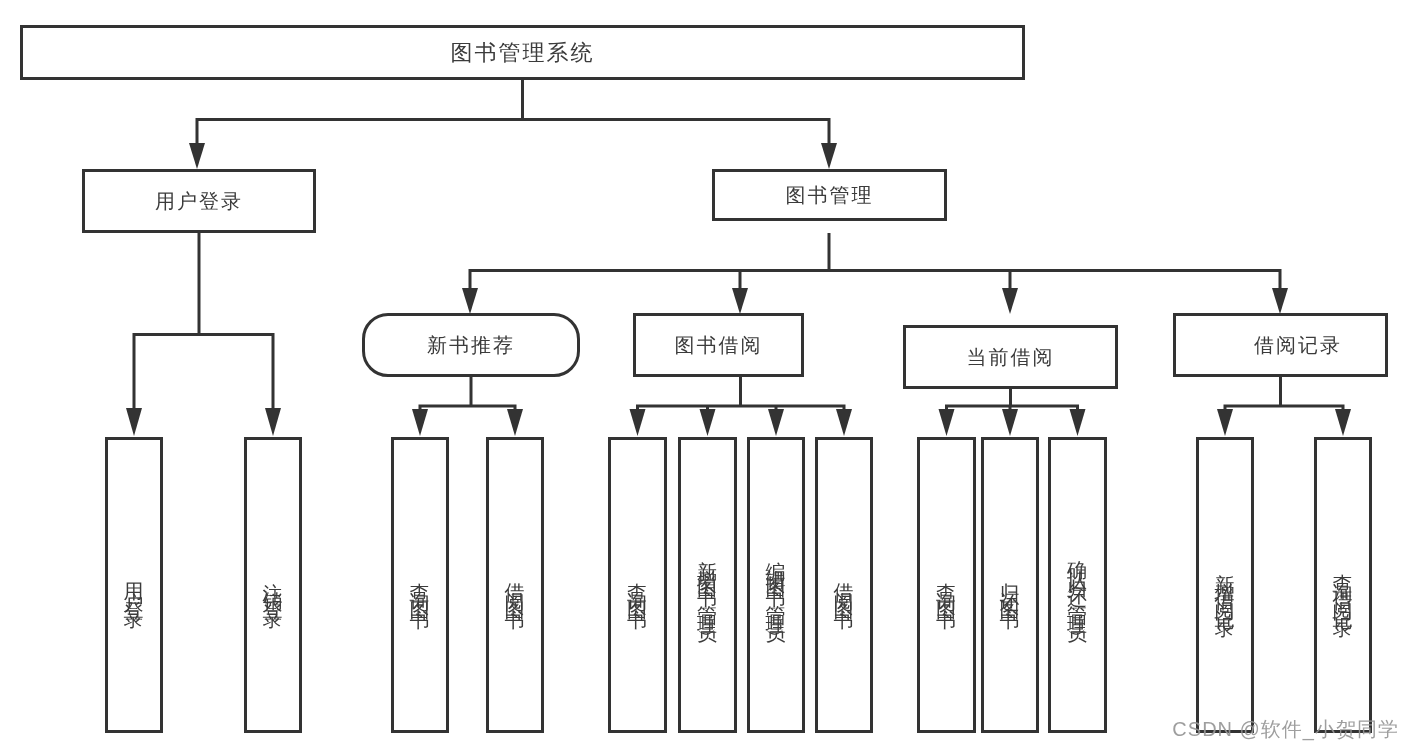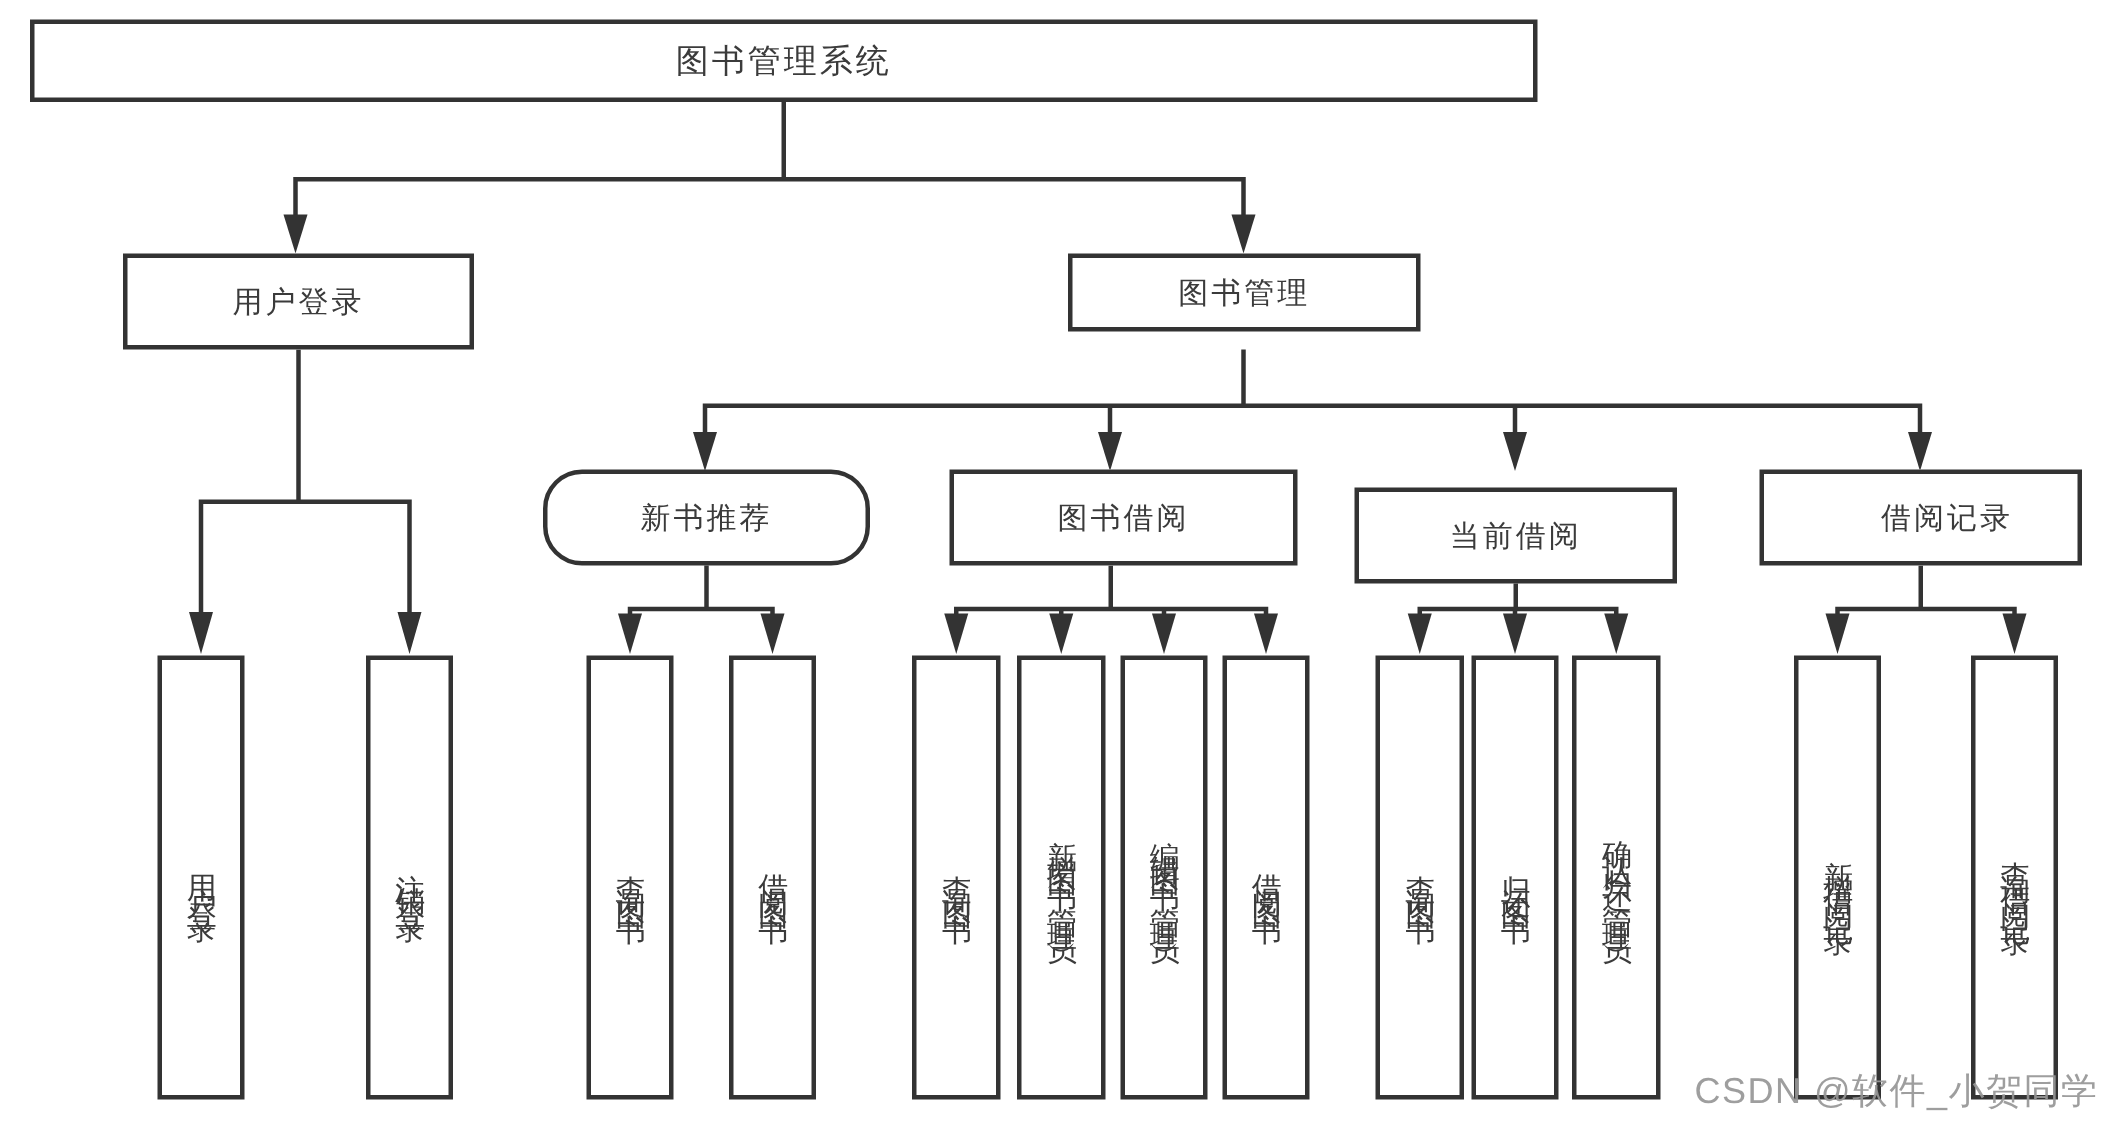--- a/index.html
+++ b/index.html
@@ -34,36 +34,36 @@
     position: absolute;
     background: #ffffff;
     border: 3px solid #333333;
     color: #3b3b3b;
     display: flex;
     align-items: center;
     justify-content: center;
     z-index: 2;
   }
   .node.h { font-size: 20px; letter-spacing: 2px; }
-  .node.root { font-size: 22px; letter-spacing: 2px; }
+  .node.root { font-size: 22px; letter-spacing: 2px; margin-top: 12px; }
   .node.v span {
     writing-mode: vertical-rl;
     text-orientation: mixed;
     font-size: 20px;
     letter-spacing: 9px;
     line-height: 1.1;
     white-space: nowrap;
   }
 
   .watermark {
     position: absolute;
     right: 6px;
     bottom: 4px;
     z-index: 3;
-    font-size: 24px;
+    font-size: 20px;
     color: rgba(150, 150, 150, 0.92);
     letter-spacing: 1px;
   }
 </style>
 </head>
 <body>
 
 <div class="stage">
 
   <svg class="wires" viewBox="0 0 1405 747">
@@ -127,21 +127,21 @@
       <polygon points="1335,409 1351,409 1343,436"></polygon>
     </g>
   </svg>
 
   <div class="node h root" style="left:20px; top:13px; width:1005px; height:55px;">图书管理系统</div>
 
   <div class="node h" style="left:82px; top:169px; width:234px; height:64px;">用户登录</div>
   <div class="node h" style="left:712px; top:169px; width:235px; height:52px;">图书管理</div>
 
   <div class="node h" style="left:362px; top:313px; width:218px; height:64px;border-radius:26px;">新书推荐</div>
-  <div class="node h" style="left:633px; top:313px; width:232px; height:64px;">图书借阅</div>
+  <div class="node h" style="left:633px; top:313px; width:171px; height:64px;">图书借阅</div>
   <div class="node h" style="left:903px; top:313px; width:215px; height:64px;margin-top:12px;">当前借阅</div>
   <div class="node h" style="left:1173px; top:313px; width:215px; height:64px;padding-left:35px;">借阅记录</div>
 
   <div class="node v" style="left:105px; top:437px; width:58px; height:296px;">
     <span>用户登录</span>
   </div>
   <div class="node v" style="left:244px; top:437px; width:58px; height:296px;">
     <span>注销登录</span>
   </div>
 

